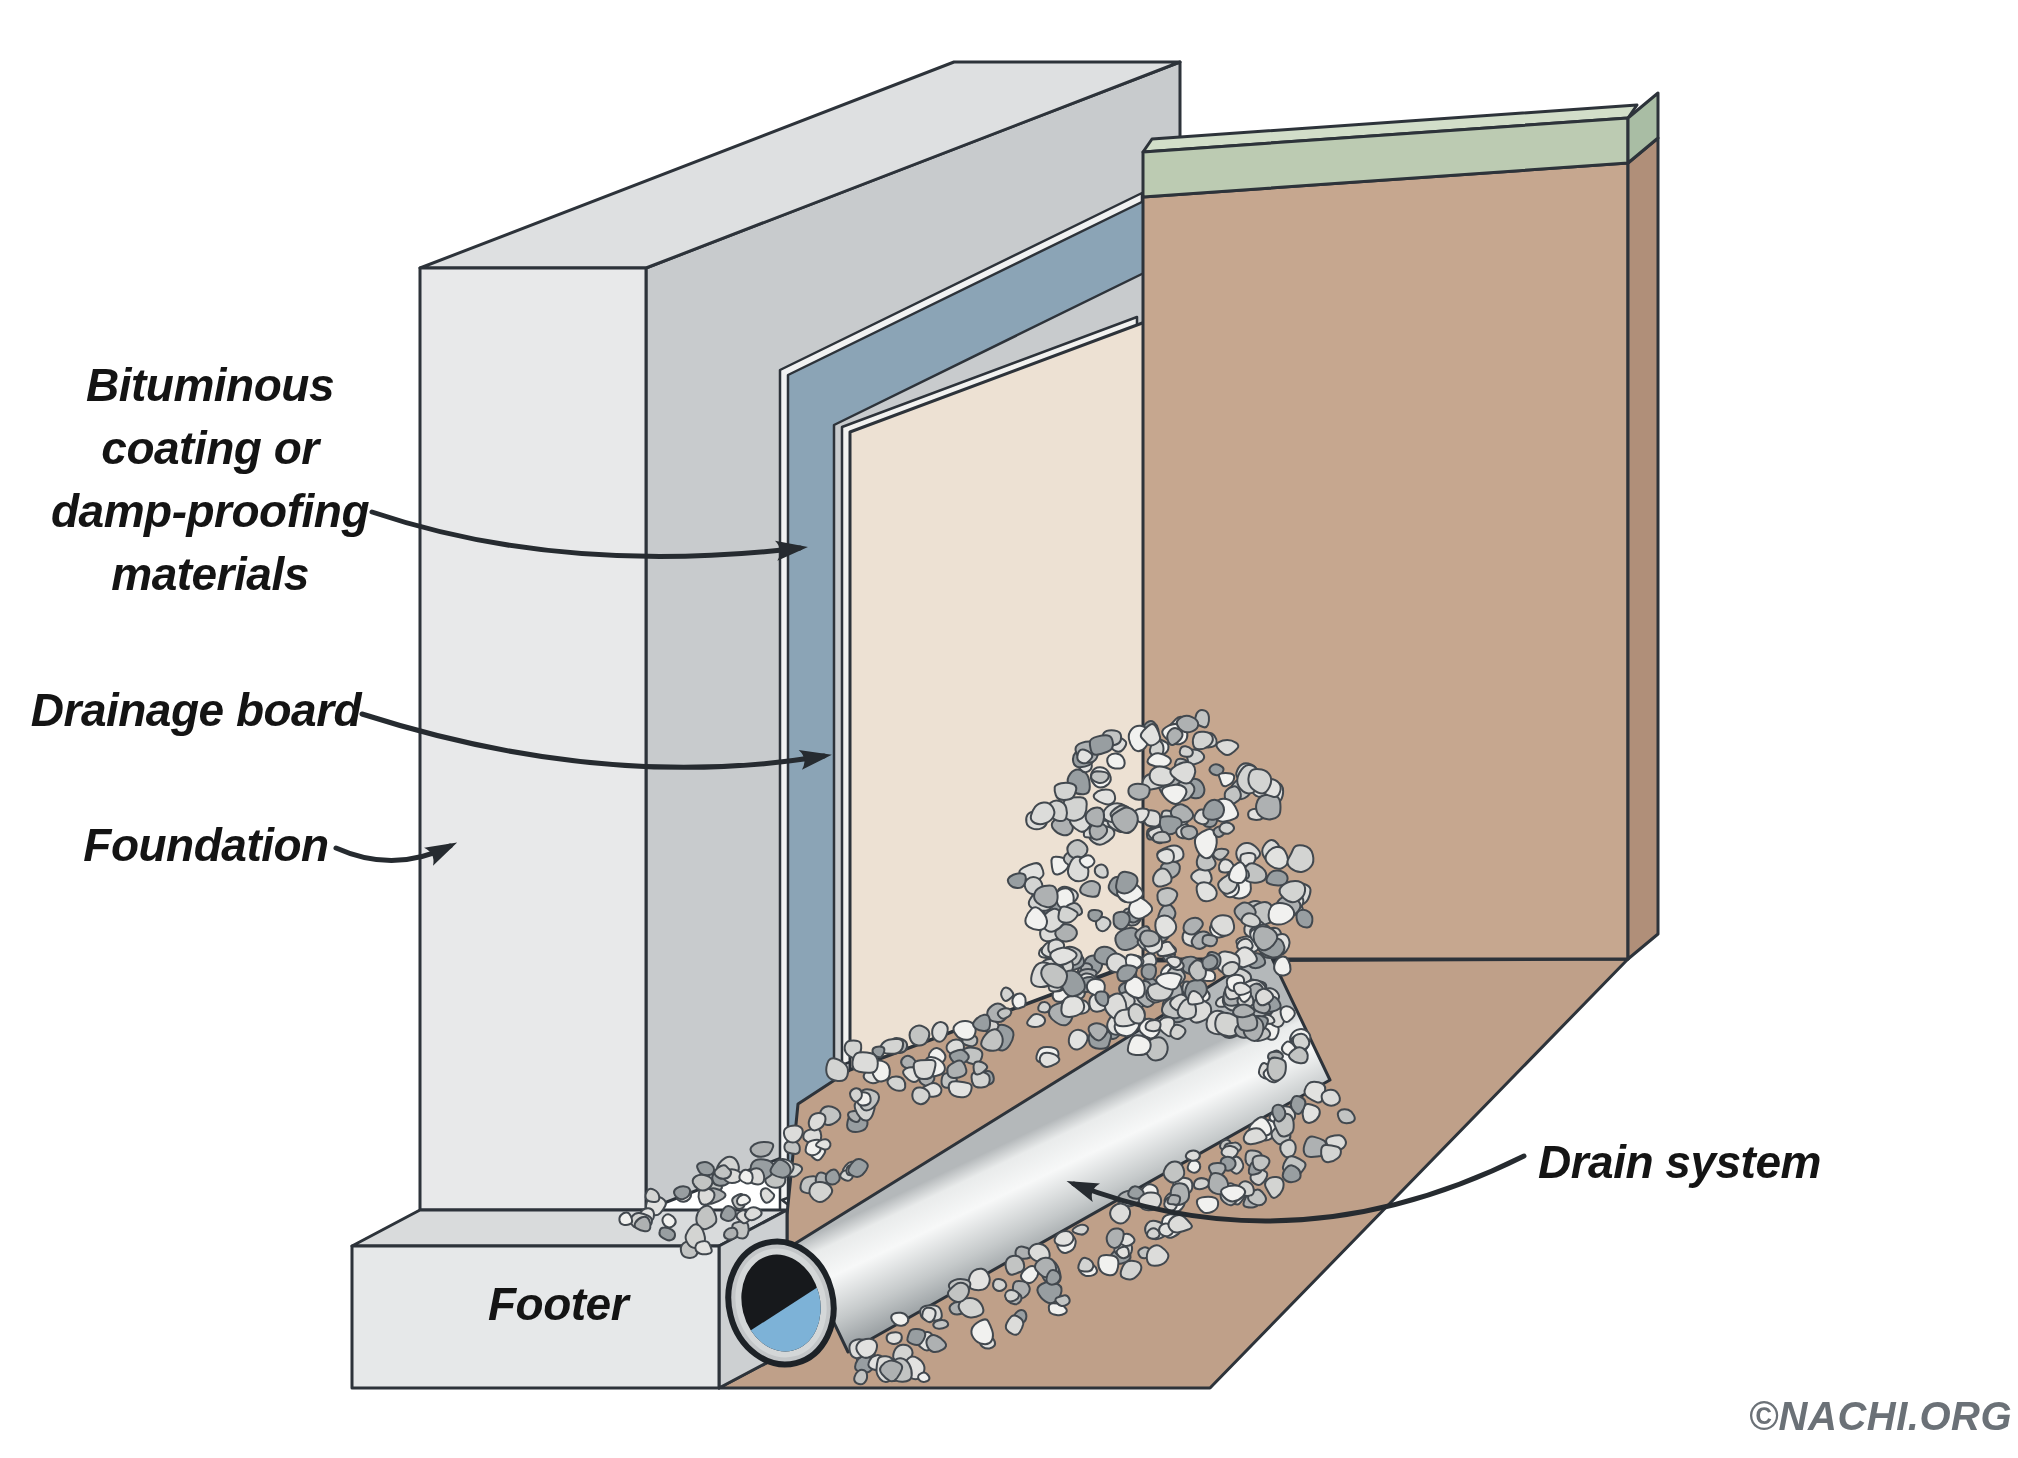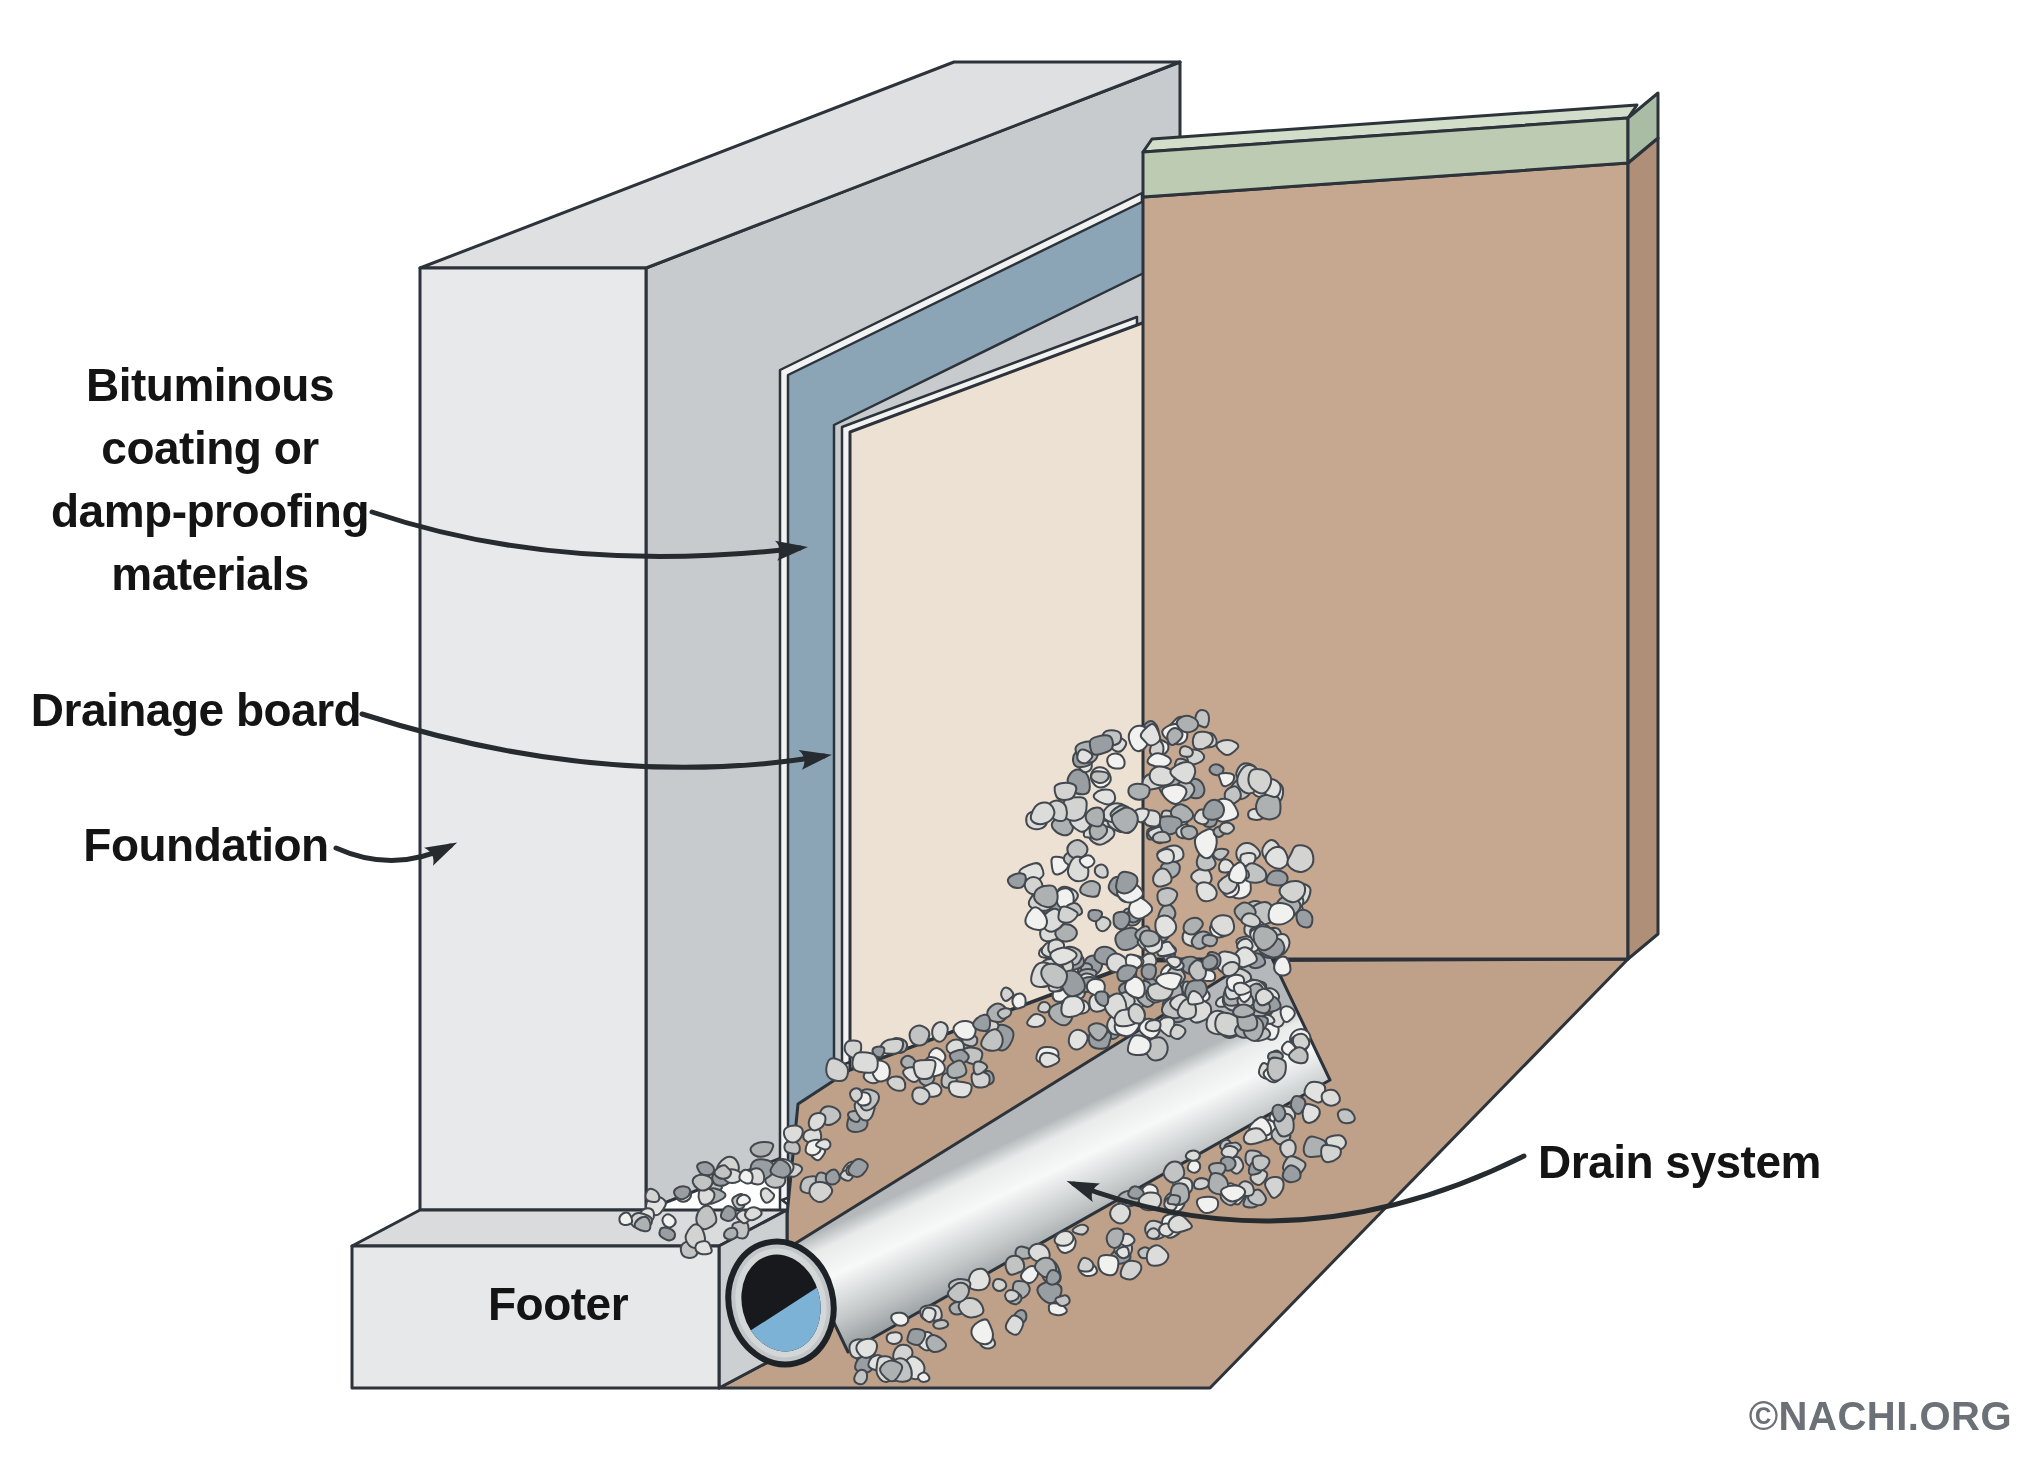--- a/index.html
+++ b/index.html
@@ -1,17 +1,17 @@
 <!DOCTYPE html>
 <html><head>
 <meta charset="utf-8">
 <style>
   html,body{margin:0;padding:0;background:#ffffff;}
   .stage{position:relative;width:2018px;height:1458px;background:#fff;overflow:hidden;
-         font-family:"Liberation Sans",sans-serif;}
+         font-family:"Liberation Sans",sans-serif;font-style:italic;}
   svg{display:block;}
   .lbl{font-family:"Liberation Sans",sans-serif;font-weight:700;font-size:46px;fill:#141414;letter-spacing:-0.5px;}
   .copyright{font-family:"Liberation Sans",sans-serif;font-weight:700;font-size:40px;fill:#6b7177;letter-spacing:0.5px;}
   .edge{stroke:#2d333a;stroke-width:3;stroke-linejoin:round;}
   .edge2{stroke:#2d333a;stroke-width:2.5;stroke-linejoin:round;}
   .leader{stroke:#262b30;stroke-width:5;fill:none;stroke-linecap:round;}
 </style>
 </head>
 <body>
 

